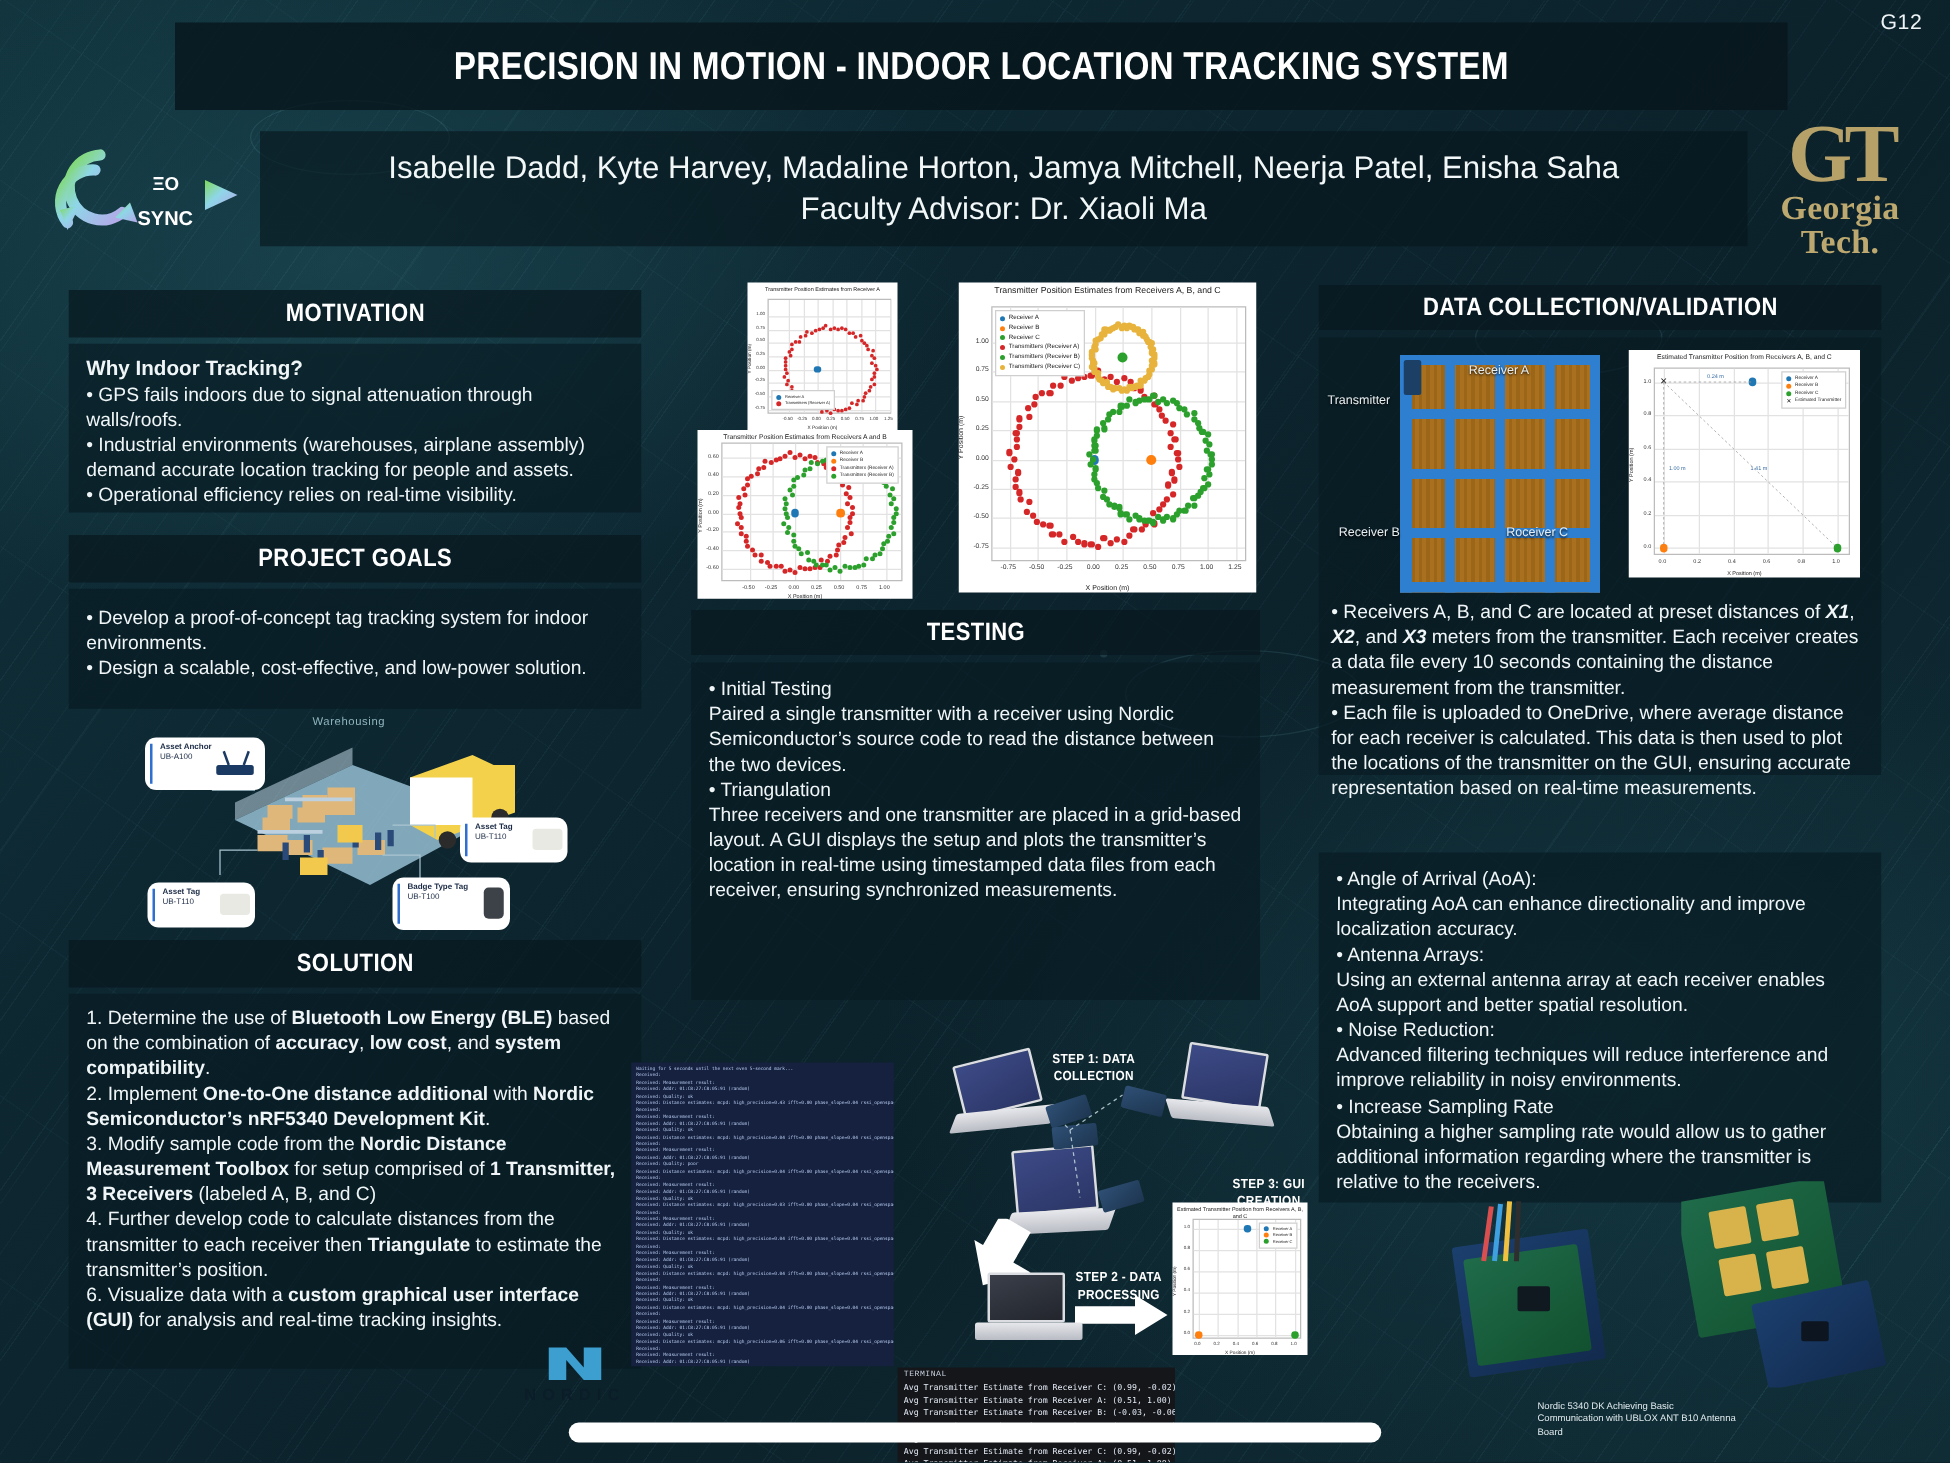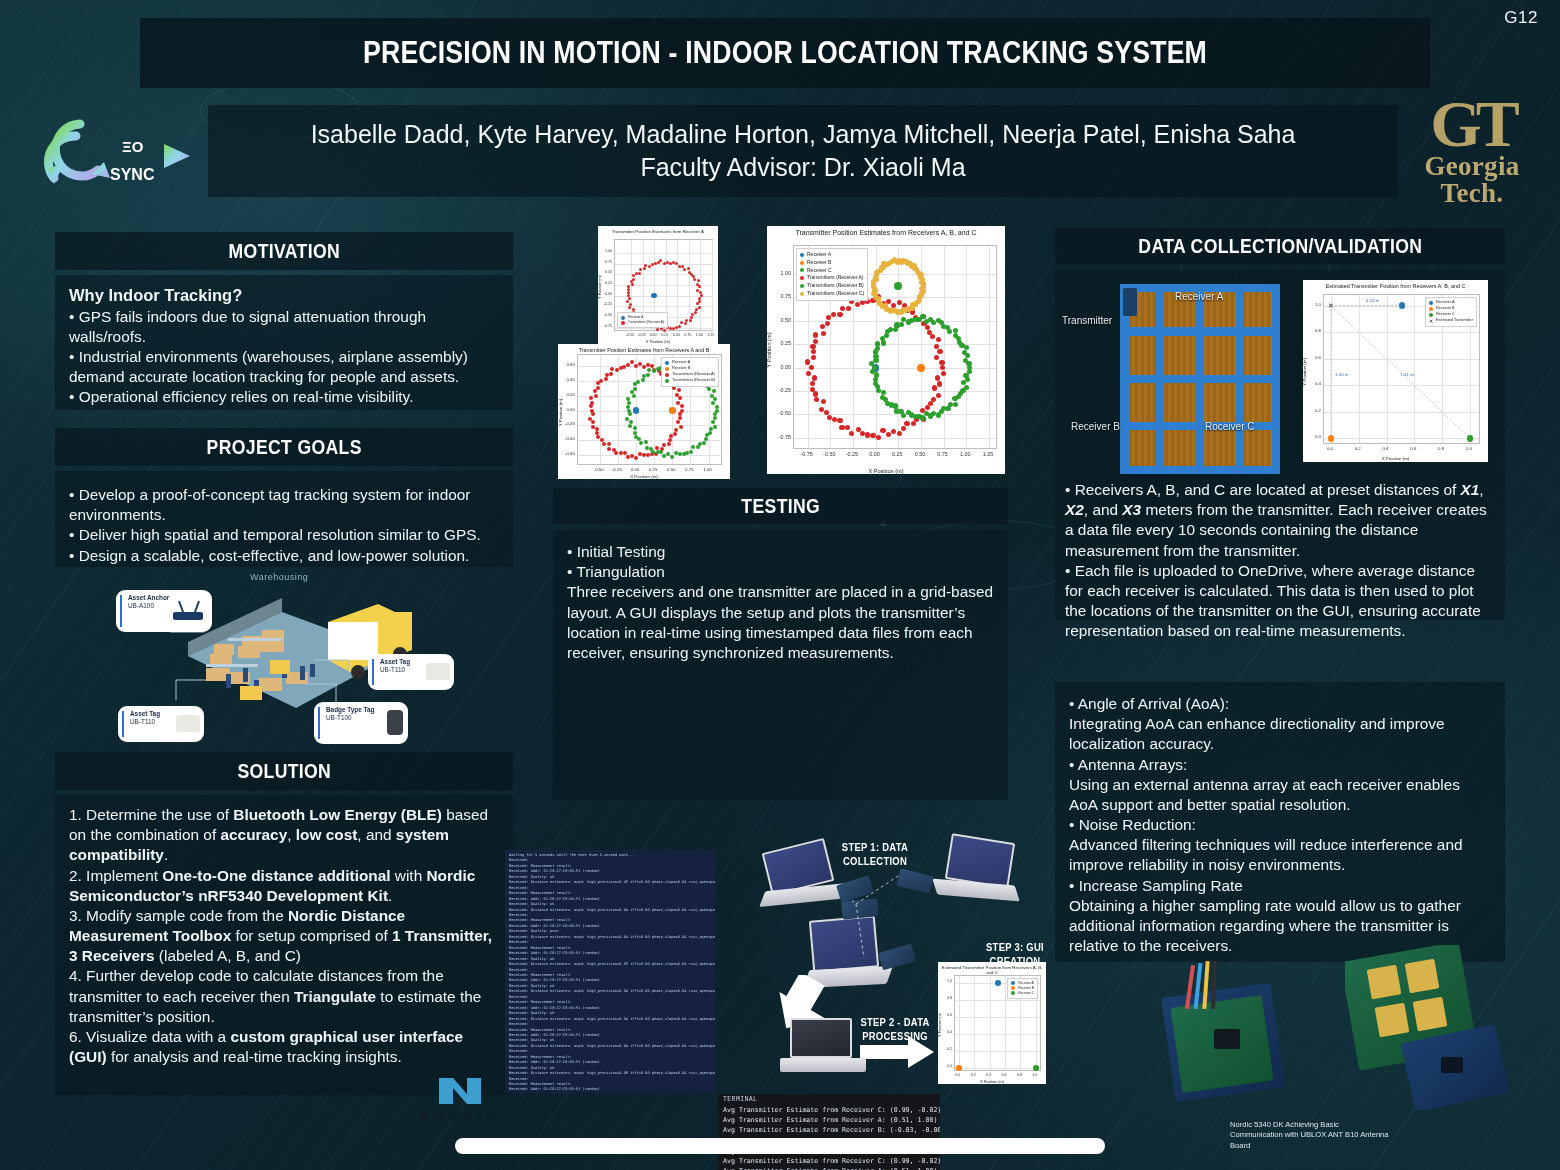--- a/index.html
+++ b/index.html
@@ -239,21 +239,20 @@
     <div>•  GPS fails indoors due to signal attenuation through walls/roofs.</div>
     <div>•  Industrial environments (warehouses, airplane assembly) demand accurate location tracking for people and assets.</div>
     <div>• Operational efficiency relies on real-time visibility.</div>
   </div>
 
   <div class="sec-head" style="left:55px;top:428px;width:458px;height:38px;">
     <span>PROJECT GOALS</span>
   </div>
   <div class="sec-body" style="left:55px;top:471px;width:458px;height:96px;padding-top:14px;">
     <div>• Develop a proof-of-concept tag tracking system for indoor environments.</div>
-    <div>• Deliver high spatial and temporal resolution similar to GPS.</div>
     <div>• Design a scalable, cost-effective, and low-power solution.</div>
   </div>
 
   <div class="figdark" style="left:110px;top:568px;width:340px;height:190px;">
     <div class="wh-label" style="left:140px;top:4px;">Warehousing</div>
     <svg width="340" height="190" viewBox="0 0 340 190" style="position:absolute;left:0;top:0;" aria-hidden="true">
       <polygon points="78,88 172,44 286,86 186,140" fill="#a8d4e8" opacity="0.75"></polygon>
       <polygon points="78,88 78,74 172,30 172,44" fill="#cfe6f2" opacity="0.5"></polygon>
       <g fill="#e0b77a">
         <rect x="100" y="86" width="22" height="12"></rect>
@@ -971,20 +970,21 @@
           <span>Transmitters (Receiver C)</span>
         </div>
       </div>
     </div>
 
   <div class="sec-head" style="left:553px;top:488px;width:455px;height:36px;">
     <span>TESTING</span>
   </div>
   <div class="sec-body" style="left:553px;top:530px;width:455px;height:270px;padding-top:12px;">
     <div>•  Initial Testing</div>
+    <div> Paired a single transmitter with a receiver using Nordic Semiconductor’s source code to read the distance between the two devices.</div>
     <div>• Triangulation</div>
     <div> Three receivers and one transmitter are placed in a grid-based layout. A GUI displays the setup and plots the transmitter’s location in real-time using timestamped data files from each receiver, ensuring synchronized measurements.</div>
   </div>
 
   <div class="terminal" style="left:505px;top:850px;width:210px;height:243px;padding:3px 4px;">
     <pre>Waiting for 5 seconds until the next even 5-second mark...
 Received:
 Received: Measurement result:
 Received: Addr: 01:C8:27:C8:05:91 (random)
 Received: Quality: ok

